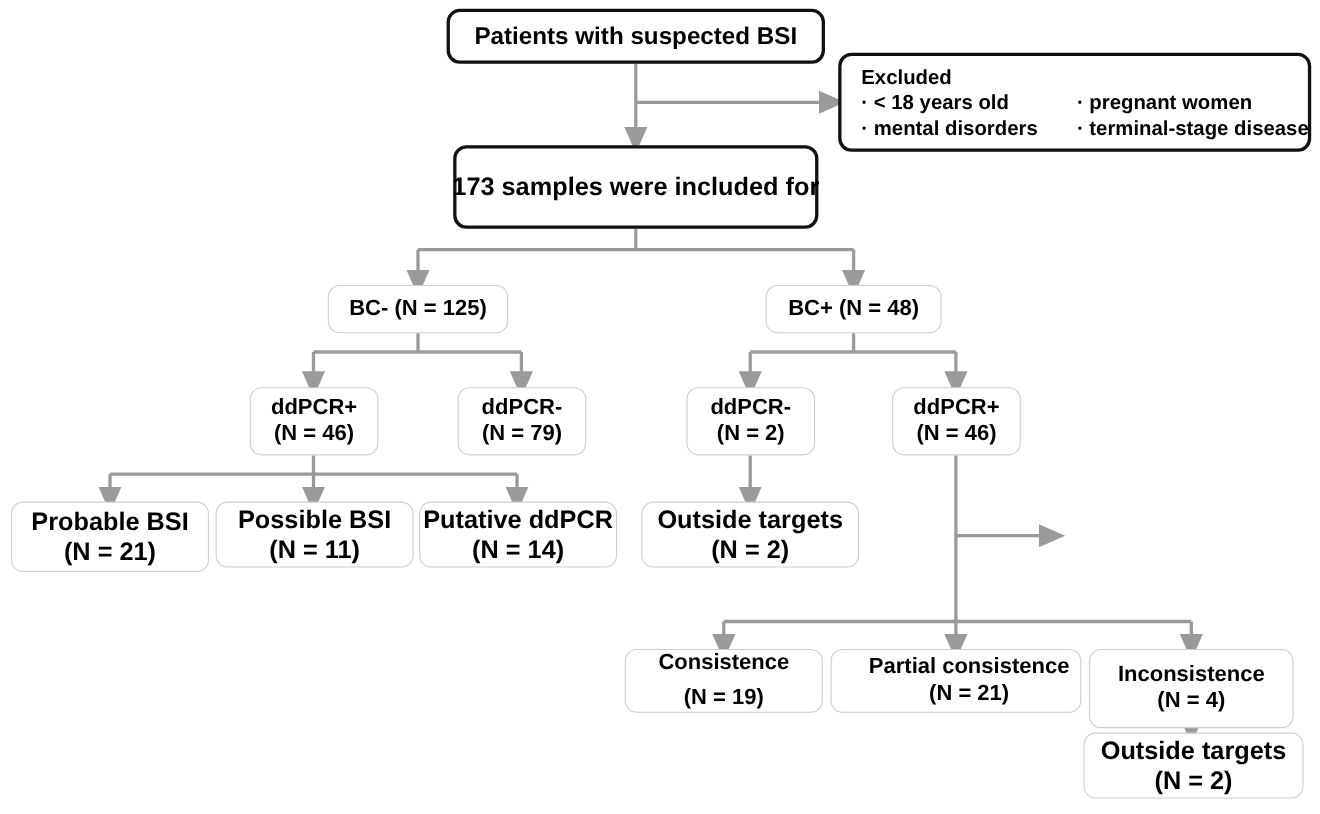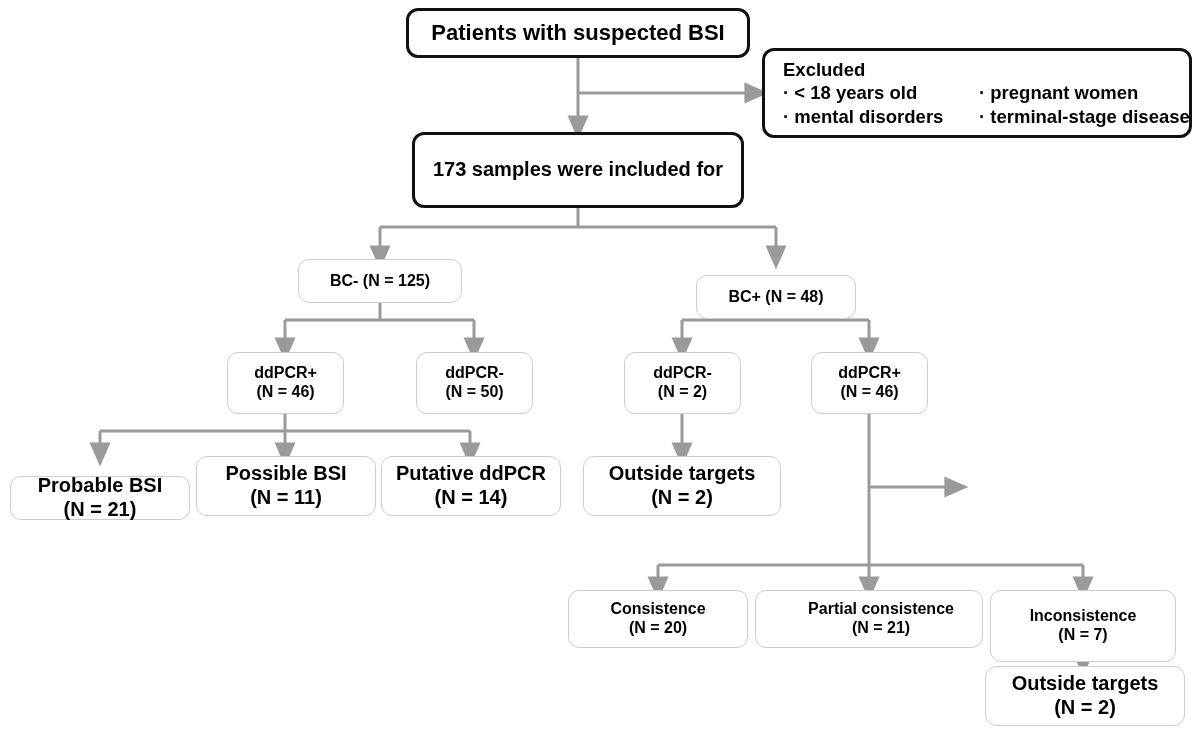--- a/index.html
+++ b/index.html
@@ -46,22 +46,22 @@
   .node.light {
     border: 1.6px solid #cdcdcd;
     border-radius: 11px;
   }
   .node .line {
     display: block;
     white-space: nowrap;
   }
   
   .fs-22 { font-size: 22px; }
-  .fs-21 { font-size: 20px; }
-  .fs-20 { font-size: 16px; }
+  .fs-21 { font-size: 23px; }
+  .fs-20 { font-size: 20px; }
 
   
   .node.excluded {
     align-items: flex-start;
     justify-content: center;
     text-align: left;
     padding: 6px 0 6px 18px;
     font-size: 18.5px;
     line-height: 1.26;
   }
@@ -139,69 +139,69 @@
     </span>
   </div>
 
   <div class="node strong fs-21" style="left:412px; top:132px; width:332px; height:76px;">
     <span class="line">173 samples were included for</span>
   </div>
 
   <div class="node light fs-20" style="left:298px; top:259px; width:164px; height:44px;">
     <span class="line">BC- (N = 125)</span>
   </div>
-  <div class="node light fs-20" style="left:696px; top:259px; width:160px; height:44px;margin-top:16px;">
+  <div class="node light fs-20" style="left:696px; top:259px; width:160px; height:44px;">
     <span class="line">BC+ (N = 48)</span>
   </div>
 
   <div class="node light fs-20" style="left:227px; top:352px; width:117px; height:62px;">
     <span class="line">ddPCR+</span>
     <span class="line">(N = 46)</span>
   </div>
   <div class="node light fs-20" style="left:416px; top:352px; width:117px; height:62px;">
     <span class="line">ddPCR-</span>
-    <span class="line">(N = 50)</span>
+    <span class="line">(N = 79)</span>
   </div>
   <div class="node light fs-20" style="left:624px; top:352px; width:117px; height:62px;">
     <span class="line">ddPCR-</span>
     <span class="line">(N = 2)</span>
   </div>
   <div class="node light fs-20" style="left:811px; top:352px; width:117px; height:62px;">
     <span class="line">ddPCR+</span>
     <span class="line">(N = 46)</span>
   </div>
 
-  <div class="node light fs-21" style="left:10px; top:456px; width:180px; height:44px;margin-top:20px;">
+  <div class="node light fs-21" style="left:10px; top:456px; width:180px; height:64px;">
     <span class="line">Probable BSI</span>
     <span class="line">(N = 21)</span>
   </div>
   <div class="node light fs-21" style="left:196px; top:456px; width:180px; height:60px;">
     <span class="line">Possible BSI</span>
     <span class="line">(N = 11)</span>
   </div>
   <div class="node light fs-21" style="left:381px; top:456px; width:180px; height:60px;">
     <span class="line">Putative ddPCR</span>
     <span class="line">(N = 14)</span>
   </div>
   <div class="node light fs-21" style="left:583px; top:456px; width:198px; height:60px;">
     <span class="line">Outside targets</span>
     <span class="line">(N = 2)</span>
   </div>
 
-  <div class="node light fs-20" style="left:568px; top:590px; width:180px; height:58px;">
+  <div class="node light fs-20" style="left:568px; top:590px; width:180px; height:58px;justify-content:space-between;">
     <span class="line">Consistence</span>
-    <span class="line">(N = 20)</span>
+    <span class="line">(N = 19)</span>
   </div>
   <div class="node light fs-20" style="left:755px; top:590px; width:228px; height:58px;padding-left:24px;">
     <span class="line">Partial consistence</span>
     <span class="line">(N = 21)</span>
   </div>
   <div class="node light fs-20" style="left:990px; top:590px; width:186px; height:72px;">
     <span class="line">Inconsistence</span>
-    <span class="line">(N = 7)</span>
+    <span class="line">(N = 4)</span>
   </div>
 
   <div class="node light fs-21" style="left:985px; top:666px; width:200px; height:60px;">
     <span class="line">Outside targets</span>
     <span class="line">(N = 2)</span>
   </div>
 
 </div>
 
 </body></html>

